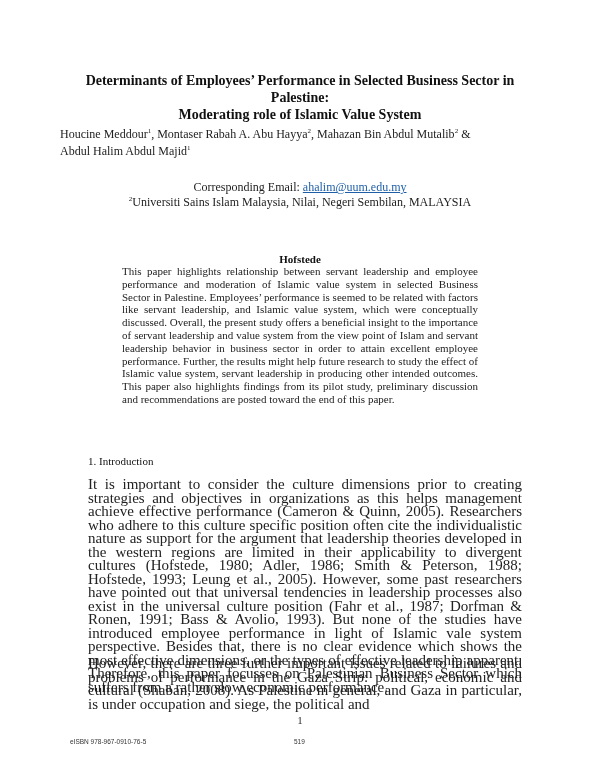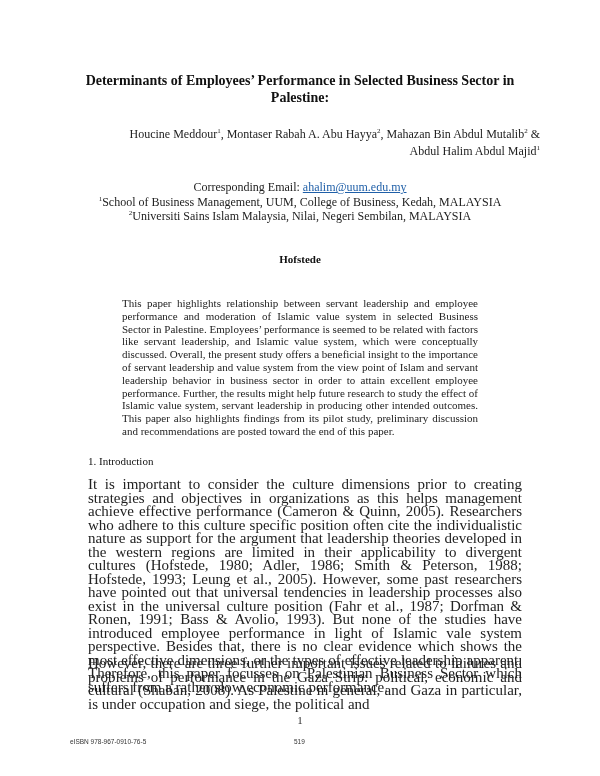--- a/index.html
+++ b/index.html
@@ -7,35 +7,35 @@
     width: 600px; height: 776px; position: relative; overflow: hidden;
     font-family: "Liberation Serif", "DejaVu Serif", serif; color: #222222;
   }
   .title {
     position: absolute; left: 60px; top: 72px; width: 480px;
     text-align: center; font-weight: bold; font-size: 14px; line-height: 17px;
     color: #111;
   }
   .authors {
     position: absolute; left: 60px; top: 126px; width: 480px;
-    text-align: right; font-size: 12px; line-height: 17px;
+    text-align: left; font-size: 12px; line-height: 17px;
   }
   sup { font-size: 7px; vertical-align: 5px; line-height: 0; }
   .affil {
     position: absolute; left: 60px; top: 180px; width: 480px;
     text-align: center; font-size: 12px; line-height: 14.5px;
   }
   .email { color: #1f5fa8; text-decoration: underline; }
   .abstract-head {
     position: absolute; left: 110px; top: 252px; width: 380px;
     text-align: center; font-weight: bold; font-size: 11px; line-height: 14px; color:#111;
   }
   .abstract-body {
     position: absolute; left: 122px; top: 265px; width: 356px;
-    font-size: 11px; line-height: 12.8px; text-align: justify; margin-top: 32px;
+    font-size: 11px; line-height: 12.8px; text-align: justify;
   }
   .intro-head {
     position: absolute; left: 88px; top: 455px;
     font-weight: normal; font-size: 11px; color:#111;
   }
   .para {
     position: absolute; left: 88px; width: 434px;
     font-size: 15px; line-height: 13.5px; text-align: justify;
   }
   .p1 { top: 478px; }
@@ -51,37 +51,35 @@
   .footer-page {
     position: absolute; left: 294px; top: 738px;
     font-family: "Liberation Sans", "DejaVu Sans", sans-serif; font-size: 6.5px; color: #333;
   }
 </style>
 </head>
 <body>
 
 <div class="title">
   <div>Determinants of Employees’ Performance in Selected Business Sector in Palestine:</div>
+  <div>Moderating role of Islamic Value System</div>
 </div>
 
 <div class="authors">
   <div>
     <span>Houcine Meddour</span><sup>1</sup><span>, </span><span>Montaser Rabah A. Abu Hayya</span><sup>2</sup><span>, </span><span>Mahazan Bin Abdul Mutalib</span><sup>2</sup><span> &amp;</span>
   </div>
   <div>
     <span>Abdul Halim Abdul Majid</span><sup>1</sup>
   </div>
 </div>
 
 <div class="affil">
   <div>
     <span>Corresponding Email: </span><a class="email">ahalim@uum.edu.my</a>
-  </div>
-  <div>
-    <sup>1</sup><span>School of Business Management, UUM, College of Business, Kedah, MALAYSIA</span>
   </div>
   <div>
     <sup>2</sup><span>Universiti Sains Islam Malaysia, Nilai, Negeri Sembilan, MALAYSIA</span>
   </div>
 </div>
 
 <div class="abstract-head">Hofstede</div>
 <div class="abstract-body">This paper highlights relationship between servant leadership and employee performance and moderation of Islamic value system in selected Business Sector in Palestine. Employees’ performance is seemed to be related with factors like servant leadership, and Islamic value system, which were conceptually discussed. Overall, the present study offers a beneficial insight to the importance of servant leadership and value system from the view point of Islam and servant leadership behavior in business sector in order to attain excellent employee performance. Further, the results might help future research to study the effect of Islamic value system, servant leadership in producing other intended outcomes. This paper also highlights findings from its pilot study, preliminary discussion and recommendations are posted toward the end of this paper.</div>
 
 <div class="intro-head">1. Introduction</div>

